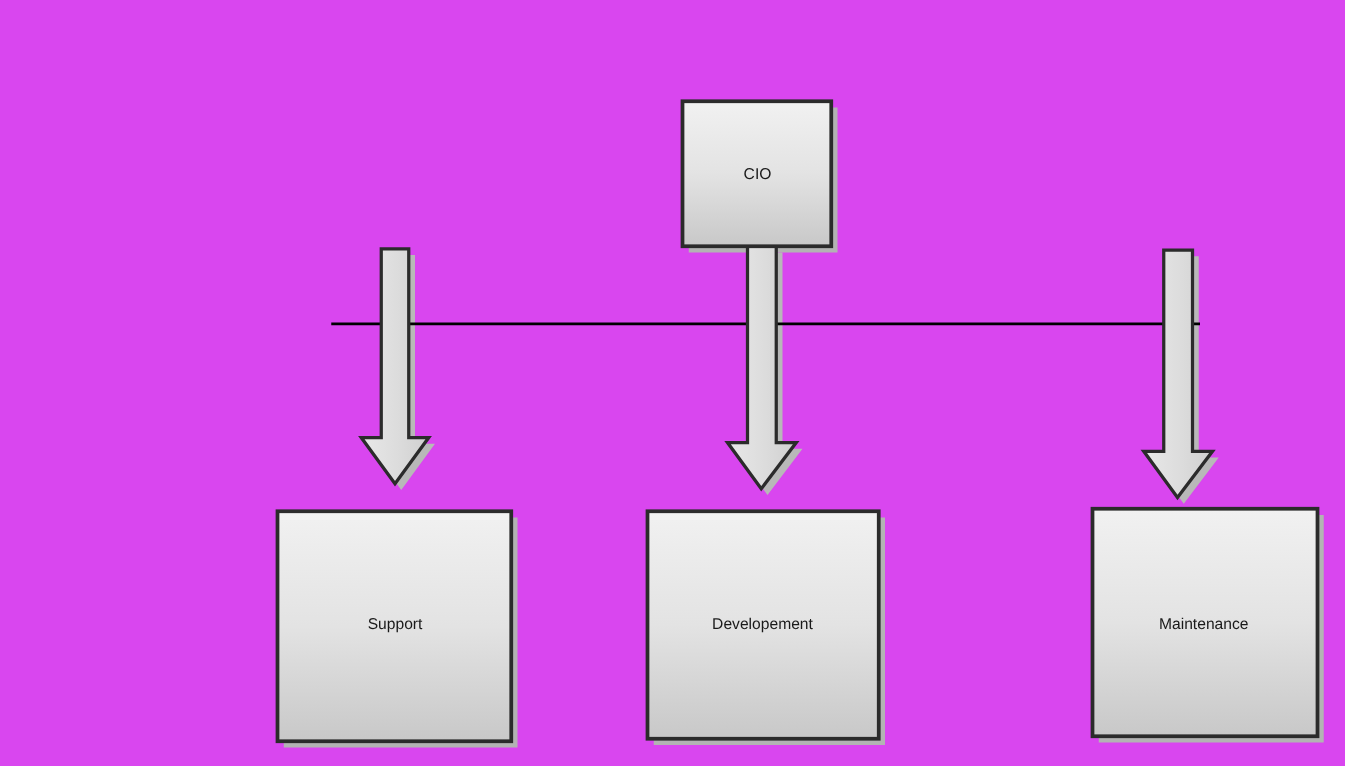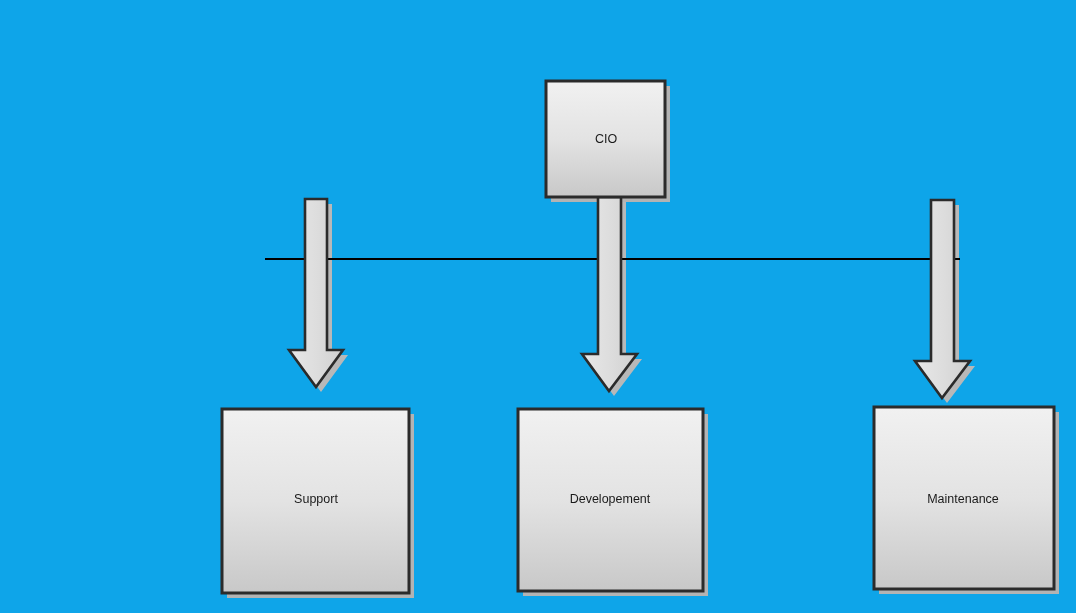--- a/index.html
+++ b/index.html
@@ -8,21 +8,21 @@
     padding: 0;
     background: #ffffff;
   }
   body {
     font-family: "Liberation Sans", sans-serif;
   }
   #canvas {
     position: relative;
     width: 1076px;
     height: 613px;
-    background: #0ea5e9;
+    background: #d946ef;
     overflow: hidden;
   }
   #canvas svg.diagram {
     position: absolute;
     left: 0;
     top: 0;
     width: 1076px;
     height: 613px;
   }
   .node-label {

